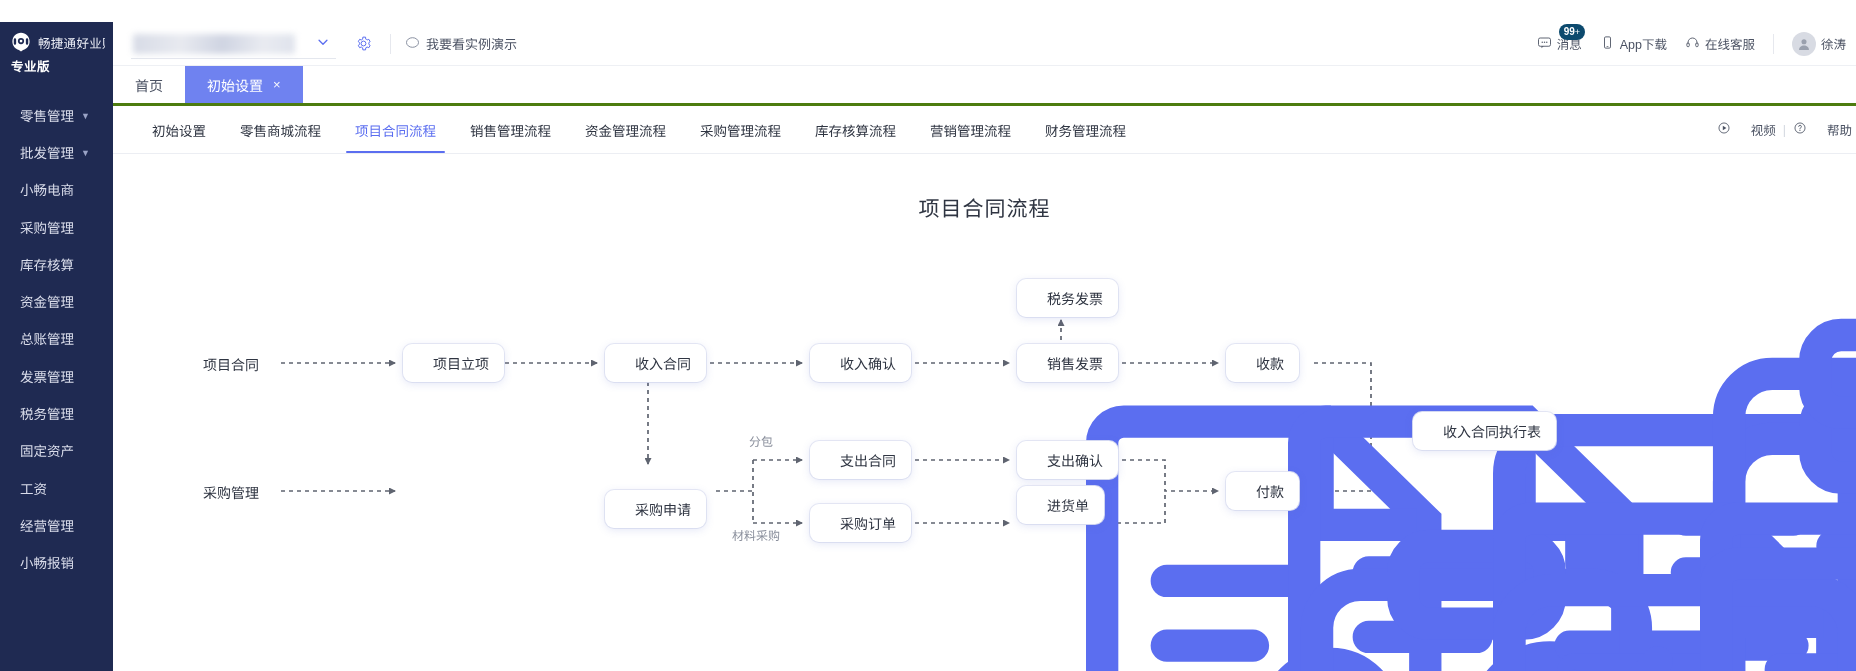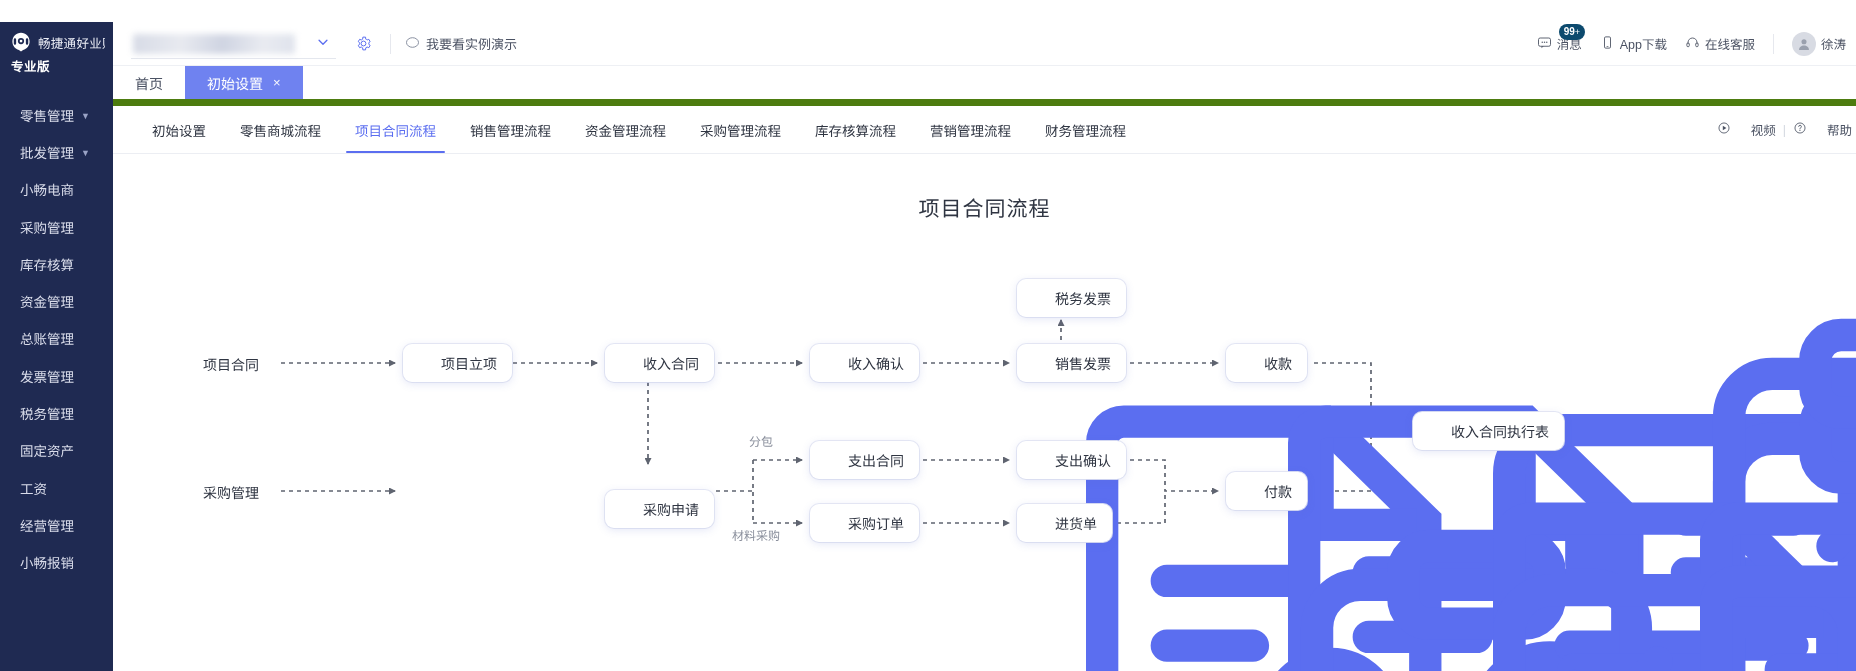--- a/index.html
+++ b/index.html
@@ -87,21 +87,21 @@
   .avatar {
     width: 24px; height: 24px; border-radius: 50%;
     background:#d8dbe3; display:flex; align-items:center; justify-content:center;
   }
   .user-name { font-size:12.5px; color:#4b5263; max-width:34px; overflow:hidden; white-space:nowrap; }
 
   
   .tabstrip {
     position: absolute; left: 113px; top: 66px; right: 0; height: 40px;
     background: #fff; display: flex; align-items: stretch;
-    border-bottom: 7px solid #4d7c0f;
+    border-bottom: 3px solid #4d7c0f;
   }
   .tab {
     display: flex; align-items: center; justify-content: center;
     padding: 0 22px; font-size: 14px; color: #4b5263; cursor: pointer;
   }
   .tab.active {
     background: #6f82f0; color: #ffffff;
   }
   .tab .tab-close { margin-left: 10px; font-size: 13px; opacity: .95; }
 
@@ -135,21 +135,21 @@
     background: #ffffff; overflow: hidden;
   }
   .diagram-title {
     position: absolute; left: 0; right: 0; top: 38px;
     text-align: center; font-size: 21px; color: #2f3542; letter-spacing: 1px;
   }
   .flow { position: absolute; left: 0; top: 0; width: 1743px; height: 517px; }
   .flow svg { position: absolute; left:0; top:0; width:1743px; height:517px; }
 
   .node {
-    position: absolute; display: flex; align-items: center; gap: 8px;
+    position: absolute; display: flex; align-items: center; gap: 0;
     height: 38px; padding: 0 15px 0 12px;
     background: #ffffff; border-radius: 9px;
     box-shadow: 0 2px 8px rgba(90,105,200,.17), 0 0 0 1px rgba(232,234,245,.9);
     font-size: 14px; color: #2f3542; white-space: nowrap; cursor: pointer;
     z-index: 3;
   }
   .node .ico { width: 18px; height: 18px; flex: 0 0 18px; display:flex; align-items:center; justify-content:center; }
   .row-label {
     position: absolute; font-size: 14px; color: #2f3542; white-space: nowrap; z-index:3;
   }
@@ -544,21 +544,21 @@
           <svg viewBox="0 0 24 24" width="18" height="18">
             <rect x="4" y="4" width="16" height="16.2" rx="2" fill="none" stroke="#5b6ef0" stroke-width="1.5"></rect>
             <path d="M7 8.4l1.5 1.5 2.4-2.6" fill="none" stroke="#5b6ef0" stroke-width="1.4" stroke-linecap="round" stroke-linejoin="round"></path>
             <path d="M7 13.2l1.5 1.5 2.4-2.6" fill="none" stroke="#5b6ef0" stroke-width="1.4" stroke-linecap="round" stroke-linejoin="round"></path>
             <path d="M13 8.8h4M13 13.4h4M7.4 17.8h9.6" stroke="#5b6ef0" stroke-width="1.4" stroke-linecap="round"></path>
           </svg>
         </span>
         <span>采购订单</span>
       </div>
 
-      <div class="node" style="left:904px; top:350px;">
+      <div class="node" style="left:904px; top:332px;">
         <span class="ico">
           <svg viewBox="0 0 24 24" width="18" height="18">
             <path d="M5 3.6h9.3L19 8.2V20a1 1 0 0 1-1 1H5a1 1 0 0 1-1-1V4.6a1 1 0 0 1 1-1z" fill="none" stroke="#5b6ef0" stroke-width="1.5"></path>
             <path d="M14 3.8V8.4h4.6" fill="none" stroke="#5b6ef0" stroke-width="1.5"></path>
             <path d="M7 10.6h6M7 13.2h5" stroke="#5b6ef0" stroke-width="1.5" stroke-linecap="round"></path>
             <path d="M16.4 17.6h-6M12.6 15.4l-2.4 2.2 2.4 2.2" fill="none" stroke="#5b6ef0" stroke-width="1.4" stroke-linecap="round" stroke-linejoin="round"></path>
           </svg>
         </span>
         <span>进货单</span>
       </div>

